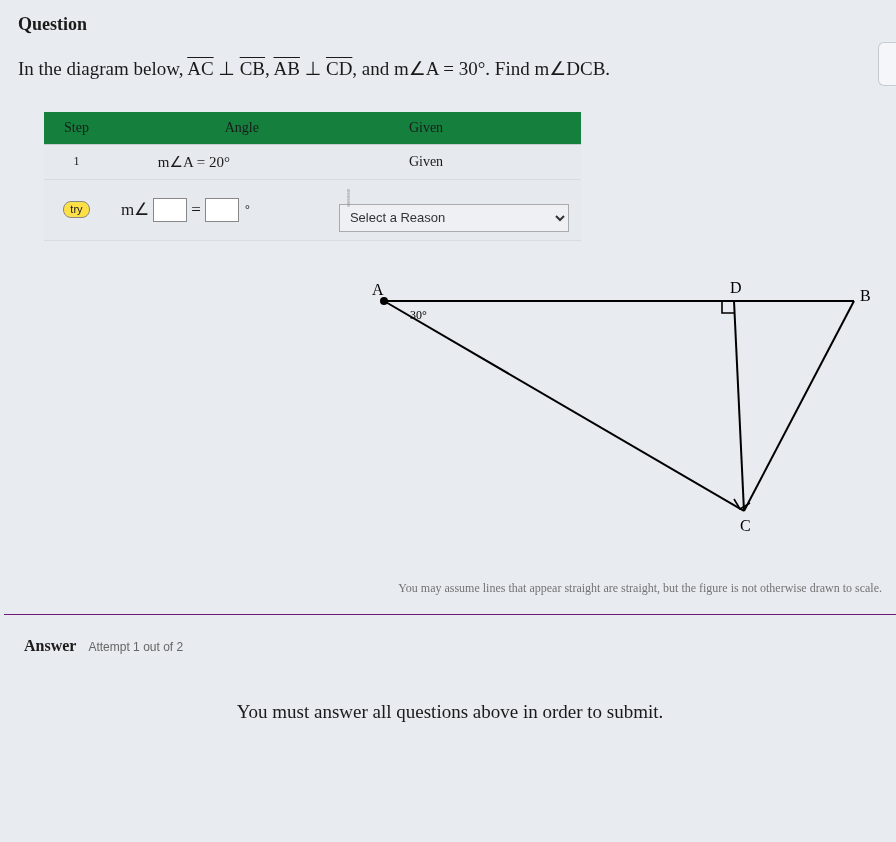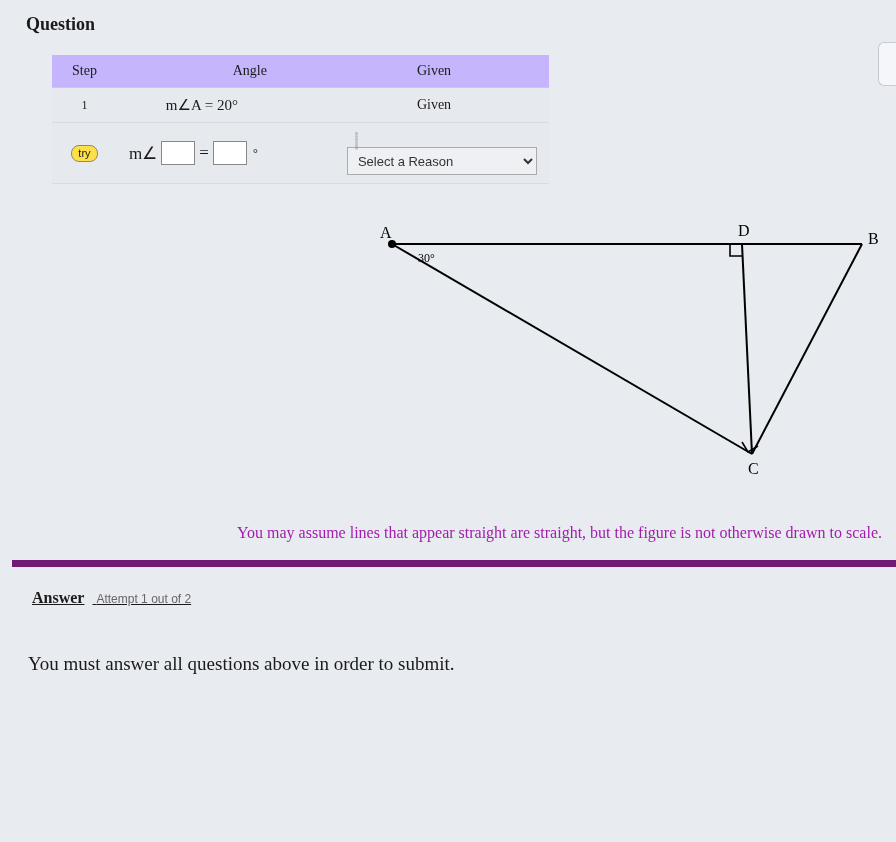--- a/index.html
+++ b/index.html
@@ -6,21 +6,21 @@
   body {
     font-family: Georgia, 'Times New Roman', serif;
     background: #e8ebef;
     color: #1a1a1a;
     width: 896px;
     height: 842px;
     overflow: hidden;
     position: relative;
   }
   .page {
-    padding: 14px 0 0 12px;
+    padding: 14px 0 0 4px;
     position: relative;
   }
   .question-title {
     font-weight: bold;
     font-size: 18px;
     padding: 0 0 20px 14px;
   }
   .prompt {
     font-size: 19px;
     padding: 0 16px 28px 14px;
@@ -34,21 +34,21 @@
     margin-left: 40px;
     border-collapse: collapse;
     font-family: Georgia, serif;
     font-size: 14px;
   }
   table.proof th {
     font-weight: normal;
     font-size: 14px;
     text-align: left;
     padding: 8px 20px;
-    background: #c4b5fd;
+    background: #15803d;
     border-bottom: 1px solid #c7ccd2;
   }
   table.proof th.step { width: 60px; text-align:center;}
   table.proof th.angle { width: 170px; text-align:right;}
   table.proof th.reason { width: 260px; padding-left: 130px;}
   table.proof td {
     padding: 8px 12px;
     border-bottom: 1px solid #d8dce1;
     vertical-align: middle;
     background: #e6e9ed;
@@ -77,21 +77,21 @@
     width: 34px;
     height: 24px;
     border:1px solid #888;
     background:#fff;
     font-size:14px;
     text-align:center;
     font-family: inherit;
   }
   .degmark { font-size:12px; vertical-align: top; margin-left:2px;}
   .reason-select {
-    width: 190px;
+    width: 230px;
     height: 28px;
     border:1px solid #aaa;
     background:#eef0f3;
     font-size:13px;
     font-family:-apple-system, Arial, sans-serif;
     padding: 4px 6px;
     color:#333;
   }
   .dots {
     display:inline-flex;
@@ -108,55 +108,58 @@
     position: relative;
     margin-top: 30px;
     height: 310px;
   }
   svg.diagram{
     position:absolute;
     left: 360px;
     top: 0;
   }
   .footnote{
-    font-size: 16px;
+    font-size: 12px;
     text-align: right;
     padding: 0 14px 18px 0;
-    color:#a21caf;
+    color:#737373;
   }
   .answer-bar{
-    border-top:7px solid #701a75;
+    border-top:1px solid #701a75;
     padding: 22px 16px 18px 20px;
     font-size: 16px;
-    text-decoration: underline;
   }
   .answer-bar b { font-weight:bold; margin-right:8px;}
   .answer-bar .attempt{ font-size:12px; color:#666; font-family:-apple-system,Arial,sans-serif;}
   .must-answer{
     padding: 28px 16px 0 16px;
     font-size: 19px;
+    text-align: center;
   }
   .corner-badge{
     position:absolute;
     right:0; top:42px;
     width:18px; height:44px;
     border:1px solid #c7ccd2;
     border-right:none;
     border-radius: 6px 0 0 6px;
     background:#f4f6f9;
   }
 </style>
 </head>
 <body>
 
 <div class="page">
   <div class="corner-badge"></div>
 
   <div class="question-title">Question</div>
 
+  <div class="prompt">
+    <span>In the diagram below,  </span><span class="overline">AC</span><span> ⊥ </span><span class="overline">CB</span><span>,  </span><span class="overline">AB</span><span> ⊥ </span><span class="overline">CD</span><span>, and m∠A = 30°. Find m∠DCB.</span>
+  </div>
 
   <table class="proof">
     <tbody>
         <tr>
       <th class="step">Step</th>
       <th class="angle">Angle</th>
       <th class="reason">Given</th>
     </tr>
     <tr>
       <td class="stepcell">1</td>

